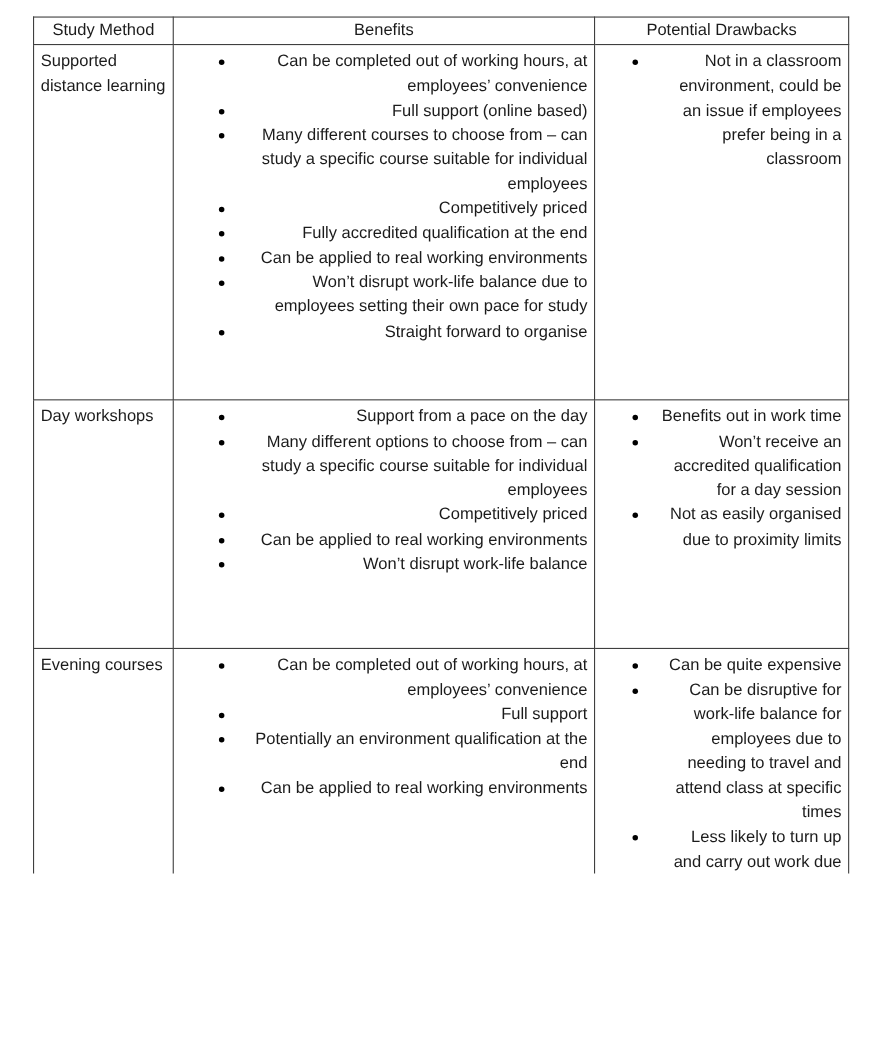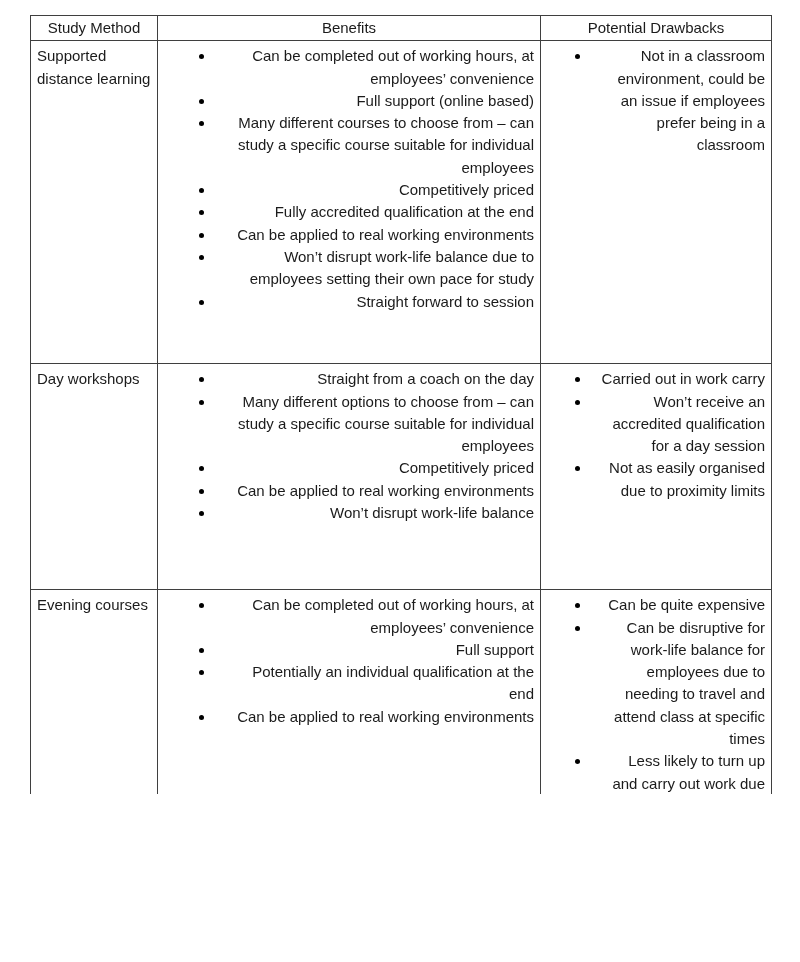--- a/index.html
+++ b/index.html
@@ -104,59 +104,59 @@
     </td>
     <td class="benefits-cell">
       <ul class="bullets">
               <li>Can be completed out of working hours, at employees’ convenience</li>
               <li>Full support (online based)</li>
               <li>Many different courses to choose from – can study a specific course suitable for individual employees</li>
               <li>Competitively priced</li>
               <li>Fully accredited qualification at the end</li>
               <li>Can be applied to real working environments</li>
               <li>Won’t disrupt work-life balance due to employees setting their own pace for study</li>
-              <li>Straight forward to session</li>
+              <li>Straight forward to organise</li>
             </ul>
     </td>
     <td class="drawbacks-cell">
       <ul class="bullets">
               <li>Not in a classroom environment, could be an issue if employees prefer being in a classroom</li>
             </ul>
     </td>
   </tr>
         <tr class="row-1">
     <td class="method-cell">
       <span>Day workshops</span>
     </td>
     <td class="benefits-cell">
       <ul class="bullets">
-              <li>Straight from a coach on the day</li>
+              <li>Support from a pace on the day</li>
               <li>Many different options to choose from – can study a specific course suitable for individual employees</li>
               <li>Competitively priced</li>
               <li>Can be applied to real working environments</li>
               <li>Won’t disrupt work-life balance</li>
             </ul>
     </td>
     <td class="drawbacks-cell">
       <ul class="bullets">
-              <li>Carried out in work carry</li>
+              <li>Benefits out in work time</li>
               <li>Won’t receive an accredited qualification for a day session</li>
               <li>Not as easily organised due to proximity limits</li>
             </ul>
     </td>
   </tr>
         <tr class="row-2">
     <td class="method-cell">
       <span>Evening courses</span>
     </td>
     <td class="benefits-cell">
       <ul class="bullets">
               <li>Can be completed out of working hours, at employees’ convenience</li>
               <li>Full support</li>
-              <li>Potentially an individual qualification at the end</li>
+              <li>Potentially an environment qualification at the end</li>
               <li>Can be applied to real working environments</li>
             </ul>
     </td>
     <td class="drawbacks-cell">
       <ul class="bullets">
               <li>Can be quite expensive</li>
               <li>Can be disruptive for work-life balance for employees due to needing to travel and attend class at specific times</li>
               <li>Less likely to turn up and carry out work due to other out-of-work commitments</li>
               <li>Not as easily organised due to proximity limits</li>
             </ul>

